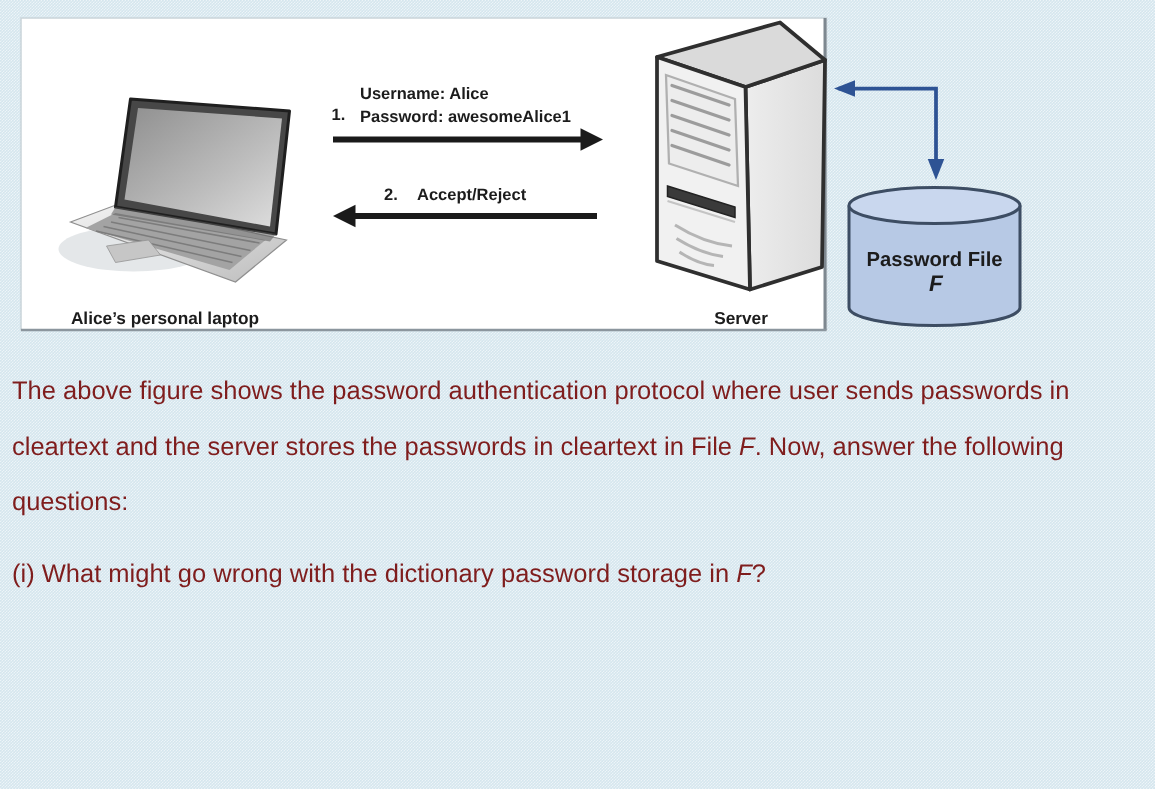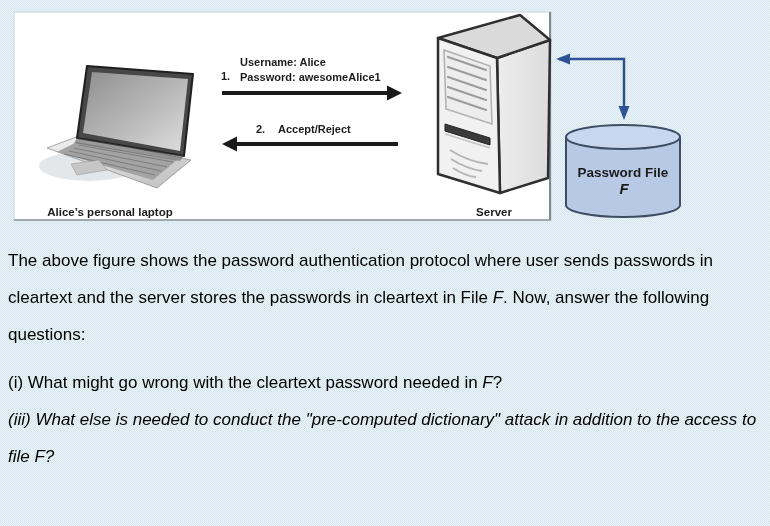--- a/index.html
+++ b/index.html
@@ -13,21 +13,21 @@
     background-size:2px 2px;
     font-family:"Liberation Sans",sans-serif;
   }
   .figure-area{position:relative;width:770px;height:230px;}
   .figure-svg{position:absolute;left:0;top:0;}
   .figure-svg text{font-family:"Liberation Sans",sans-serif;fill:#1c1c1c;}
   .msg{font-size:11px;font-weight:700;}
   .cap{font-size:11.5px;font-weight:600;fill:#232323;}
   .dbtext{font-family:"DejaVu Sans",sans-serif;font-size:13.5px;font-weight:700;fill:#0d0d0d;}
   .dbtext-f{font-family:"DejaVu Sans",sans-serif;font-size:15px;font-weight:700;font-style:italic;fill:#0d0d0d;}
-  .qa{padding:12px 10px 0 8px;font-size:17px;line-height:37px;color:#000000;}
+  .qa{padding:12px 10px 0 8px;font-size:17px;line-height:37px;color:#7f1d1d;}
   .qa p{margin:0;}
   .qa p.intro{margin-bottom:11px;}
   .it{font-style:italic;}
 </style>
 </head>
 <body>
 
 <div class="figure-area">
   <svg class="figure-svg" width="770" height="230" viewBox="0 0 770 230">
     <defs>
@@ -116,15 +116,14 @@
       <path d="M566,137 L566,205 A57,12 0 0 0 680,205 L680,137" stroke-width="2" fill="#b7c9e5" stroke="#3d4d63"></path>
       <ellipse cx="623" cy="137" rx="57" ry="12" stroke-width="2" fill="#c9d7ee" stroke="#3d4d63"></ellipse>
       <text class="dbtext" x="623" y="177" text-anchor="middle">Password File</text>
       <text class="dbtext-f" x="624" y="194" text-anchor="middle">F</text>
     </g>
   </svg>
 </div>
 
 <div class="qa">
   <p class="intro"><span>The above figure shows the password authentication protocol where user sends passwords in cleartext and the server stores the passwords in cleartext in File </span><span class="it">F</span><span>. Now, answer the following questions:</span></p>
-  <p><span>(i) What might go wrong with the cleartext password needed in </span><span class="it">F</span><span>?</span></p>
-  <p><span class="it">(iii) What else is needed to conduct the "pre-computed dictionary" attack in addition to the access to file F?</span></p>
+  <p><span>(i) What might go wrong with the dictionary password storage in </span><span class="it">F</span><span>?</span></p>
 </div>
 
 </body></html>

